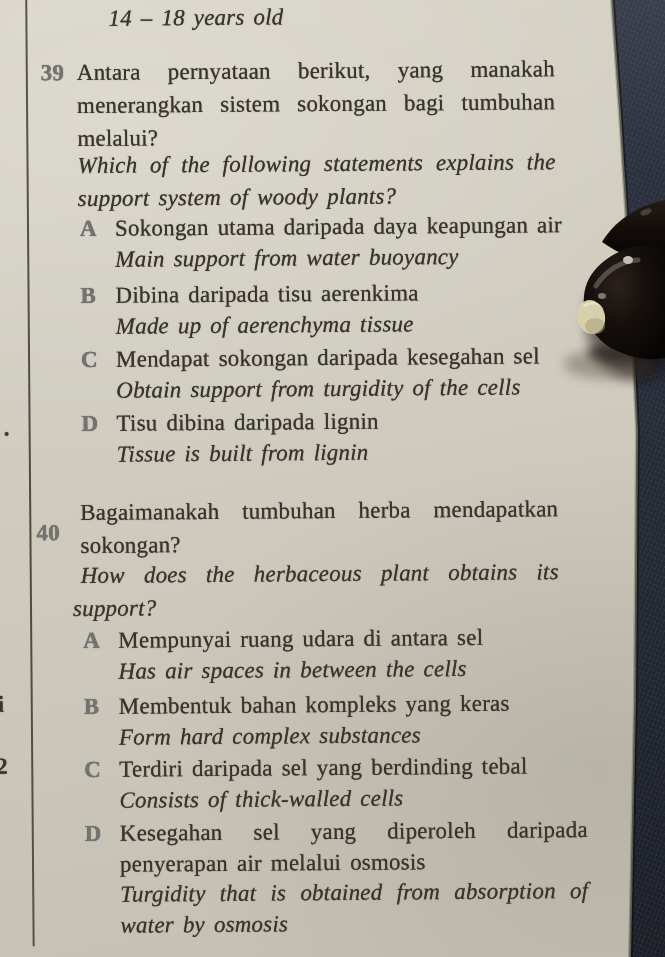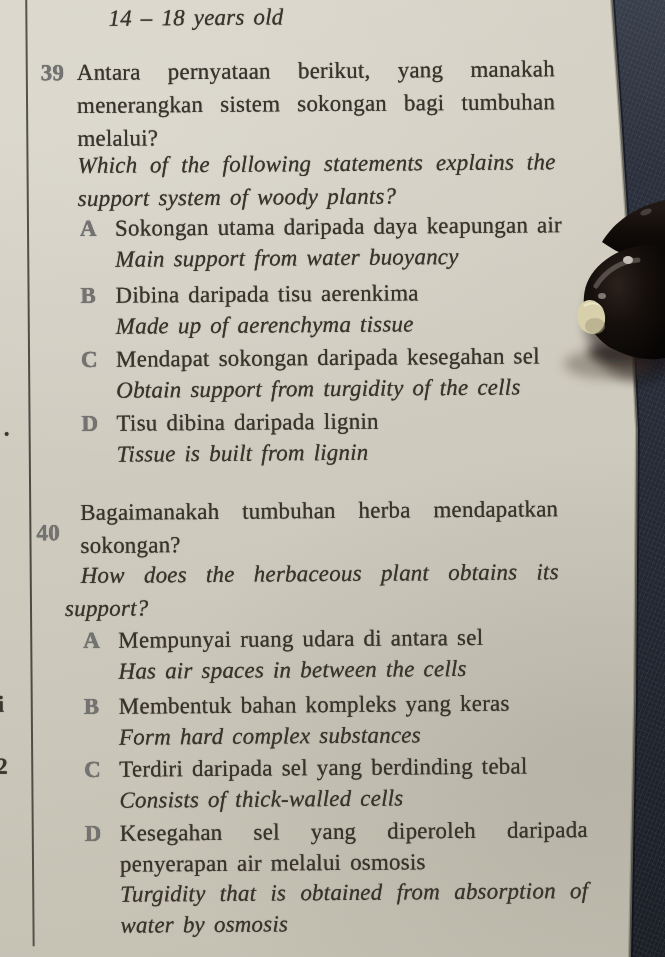--- a/index.html
+++ b/index.html
@@ -86,21 +86,21 @@
     <div class="ln it" style="left:117px;top:375px;">Obtain support from turgidity of the cells</div>
 
     <div class="ln b" style="left:82px;top:408px;">D</div>
     <div class="ln" style="left:117px;top:408px;">Tisu dibina daripada lignin</div>
     <div class="ln it" style="left:117px;top:439px;">Tissue is built from lignin</div>
 
     <div class="ln b" style="left:36px;top:497px;margin-top:20px;">40</div>
     <div class="ln jt" style="left:80px;top:497px;width:478px;">Bagaimanakah tumbuhan herba mendapatkan</div>
     <div class="ln" style="left:80px;top:530px;">sokongan?</div>
     <div class="ln it jt" style="left:80px;top:560px;width:478px;">How does the herbaceous plant obtains its</div>
-    <div class="ln it" style="left:64px;top:593px;">support?</div>
+    <div class="ln it" style="left:72px;top:593px;">support?</div>
 
     <div class="ln b" style="left:82px;top:625px;">A</div>
     <div class="ln" style="left:117px;top:625px;">Mempunyai ruang udara di antara sel</div>
     <div class="ln it" style="left:117px;top:656px;">Has air spaces in between the cells</div>
 
     <div class="ln b" style="left:82px;top:691px;">B</div>
     <div class="ln" style="left:117px;top:691px;">Membentuk bahan kompleks yang keras</div>
     <div class="ln it" style="left:117px;top:722px;">Form hard complex substances</div>
 
     <div class="ln b" style="left:82px;top:754px;">C</div>

